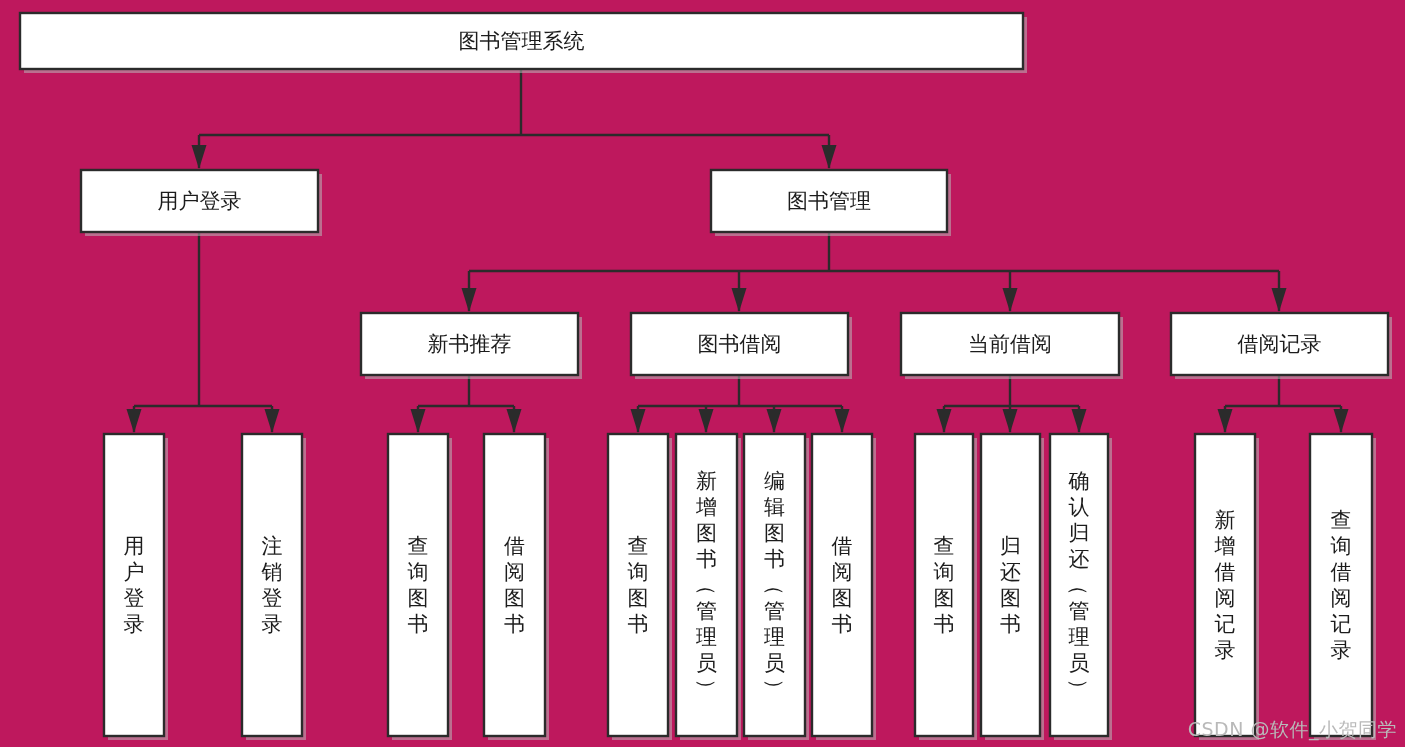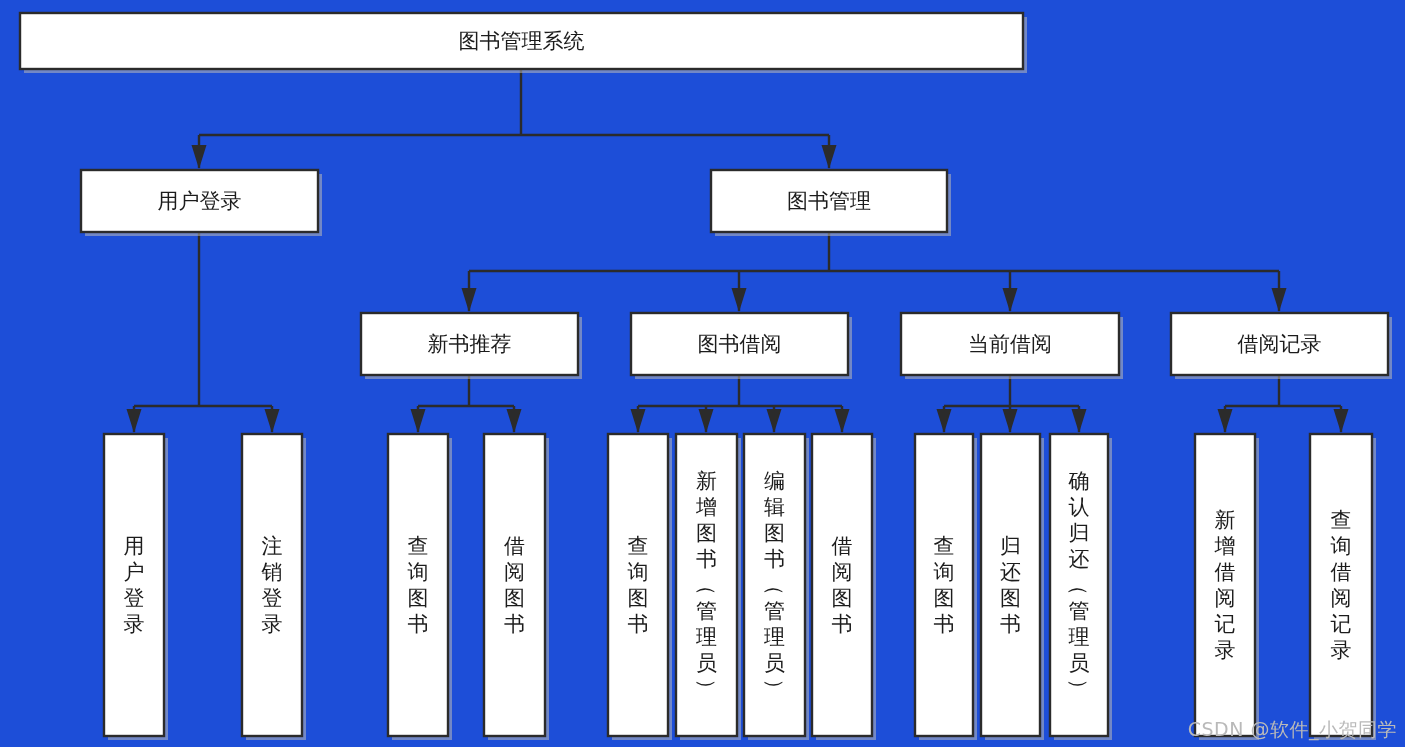--- a/index.html
+++ b/index.html
@@ -10,21 +10,21 @@
   body {
     width: 1405px;
     height: 747px;
     font-family: "DejaVu Sans", "Liberation Sans", sans-serif;
     overflow: hidden;
   }
   #diagram-root {
     position: relative;
     width: 1405px;
     height: 747px;
-    background: #1d4ed8;
+    background: #be185d;
   }
   svg#tree-svg {
     position: absolute;
     left: 0;
     top: 0;
     width: 1405px;
     height: 747px;
     display: block;
   }
   .node-rect {

